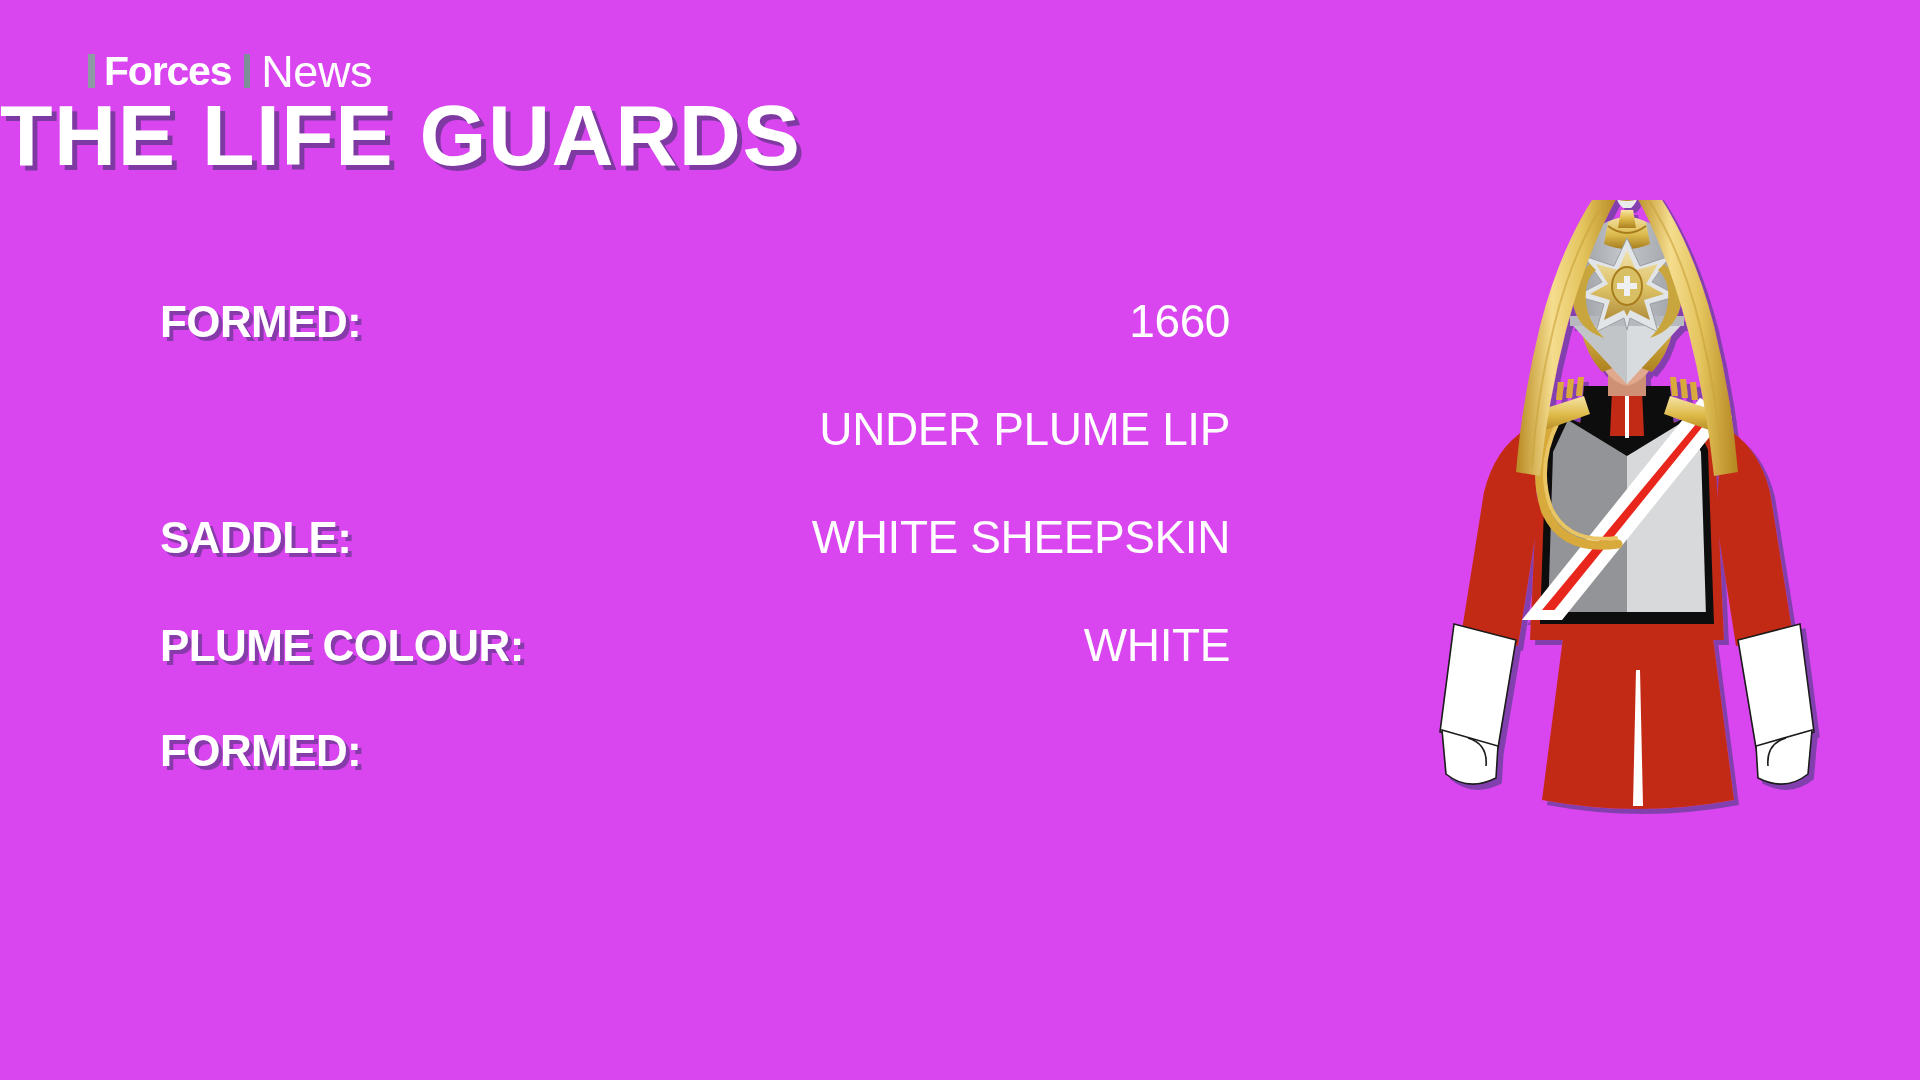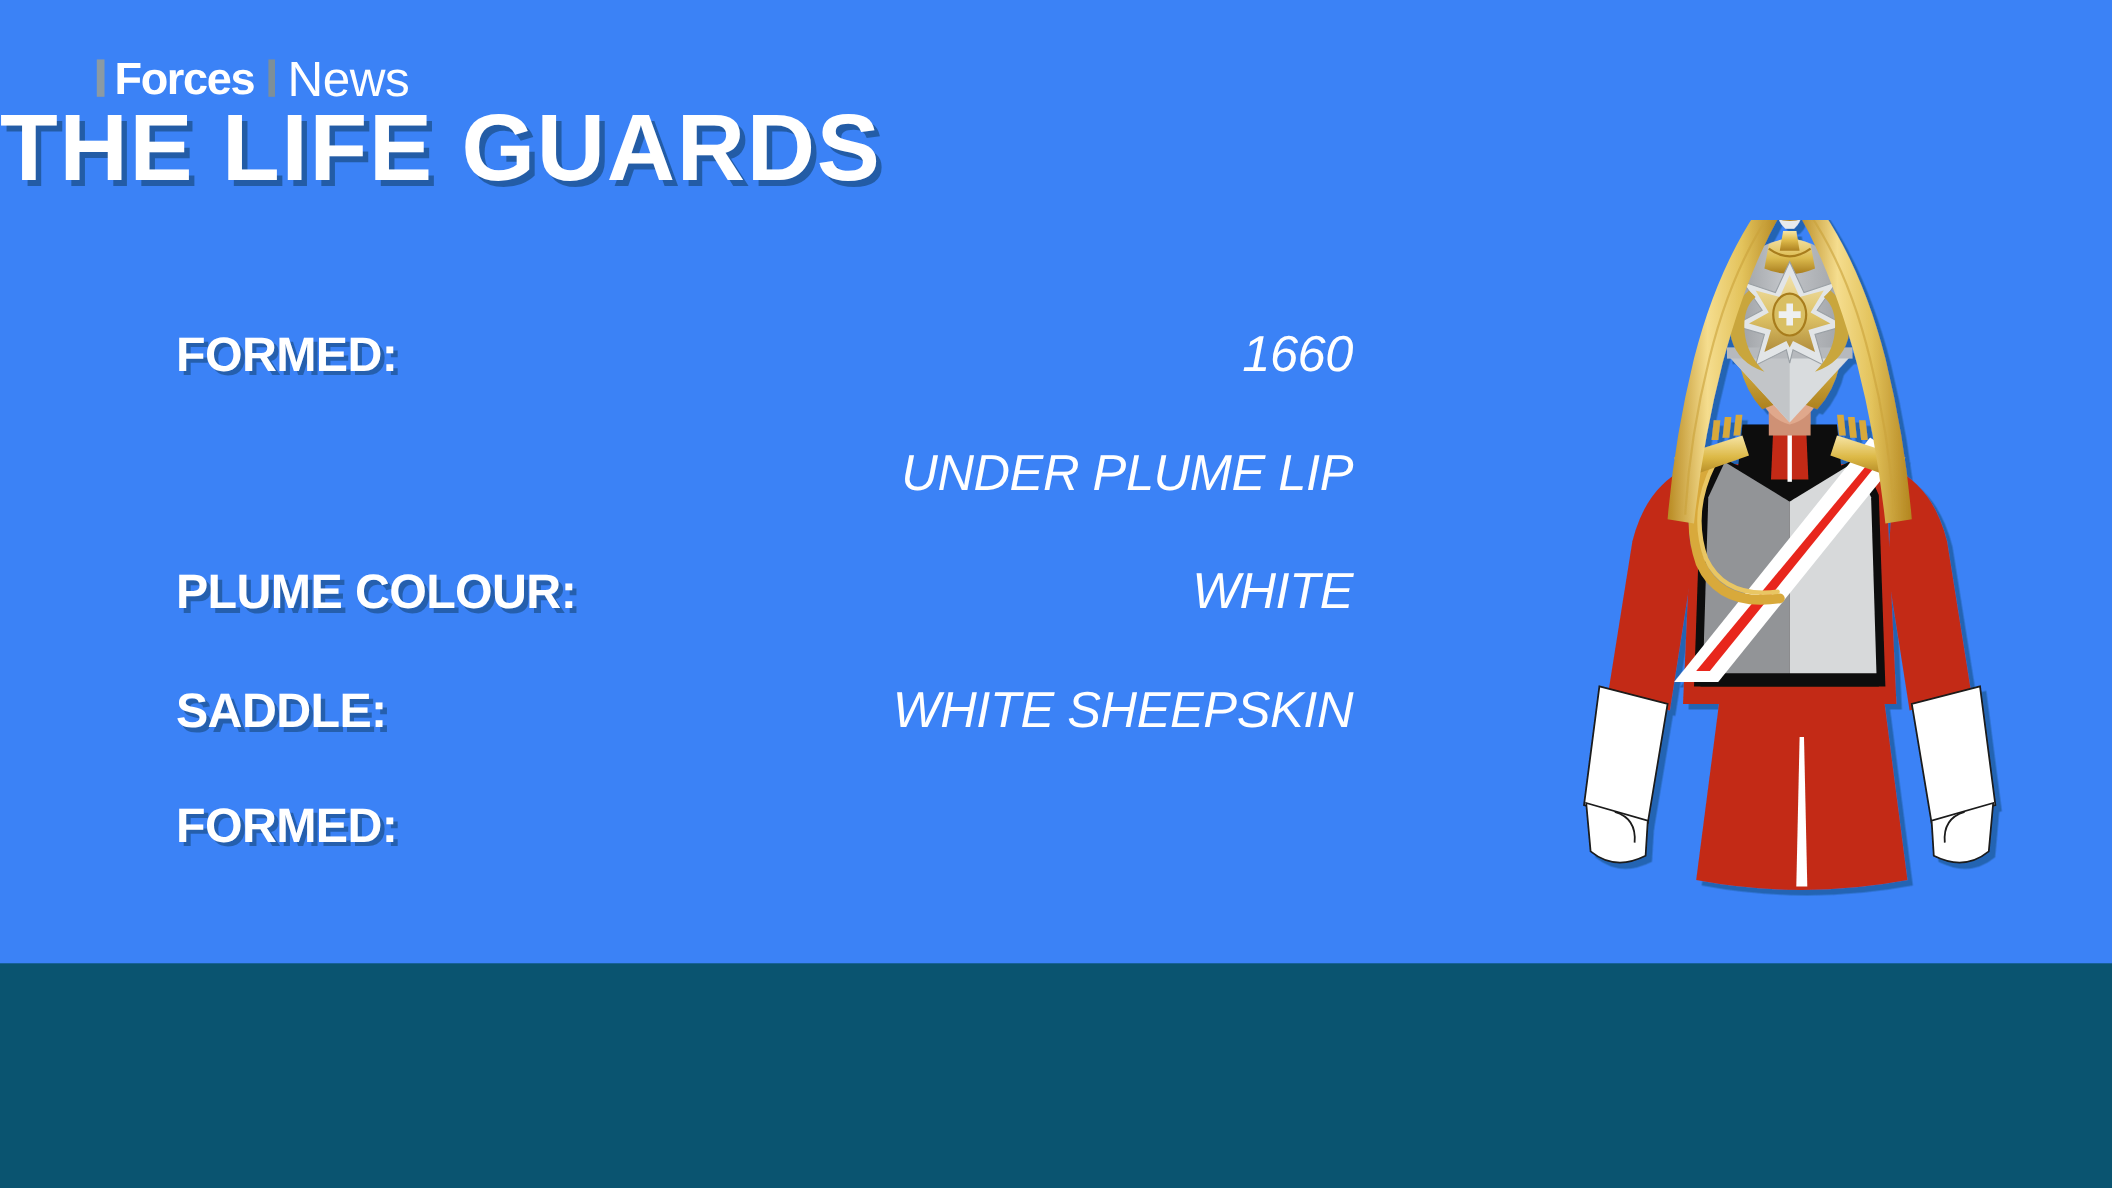--- a/index.html
+++ b/index.html
@@ -4,22 +4,22 @@
 <title>The Life Guards</title>
 <style>
   html, body {
     margin: 0;
     padding: 0;
     background: #0a5470;
   }
   #stage {
     position: relative;
     width: 1920px;
-    height: 876px;
-    background: #3b82f6;
+    height: 1080px;
+    background: #d946ef;
     overflow: hidden;
     font-family: "Liberation Sans", sans-serif;
     -webkit-font-smoothing: antialiased;
   }
 
   
   #logo {
     position: absolute;
     left: 88px;
     top: 48px;
@@ -95,21 +95,20 @@
   }
   .spec-value {
     flex: 1 1 auto;
     text-align: right;
     font-family: "Liberation Sans", sans-serif;
     font-weight: 400;
     font-size: 46px;
     letter-spacing: -0.4px;
     color: #ffffff;
     white-space: nowrap;
-    font-style: italic;
   }
 
   
   #guard {
     position: absolute;
     right: 78px;
     top: 200px;
     width: 430px;
     height: 790px;
   }
@@ -134,27 +133,27 @@
     <div class="spec-row">
       <div class="spec-label">FORMED:</div>
       <div class="spec-value">1660</div>
     </div>
 
     <div class="spec-row">
       <div class="spec-value">UNDER PLUME LIP</div>
     </div>
 
     <div class="spec-row">
+      <div class="spec-label">SADDLE:</div>
+      <div class="spec-value">WHITE SHEEPSKIN</div>
+    </div>
+
+    <div class="spec-row">
       <div class="spec-label">PLUME COLOUR:</div>
       <div class="spec-value">WHITE</div>
-    </div>
-
-    <div class="spec-row">
-      <div class="spec-label">SADDLE:</div>
-      <div class="spec-value">WHITE SHEEPSKIN</div>
     </div>
 
     <div class="spec-row">
       <div class="spec-label">FORMED:</div>
     </div>
 
   </div>
 
   <div id="guard">
     <svg viewBox="0 0 430 790" xmlns="http://www.w3.org/2000/svg">

